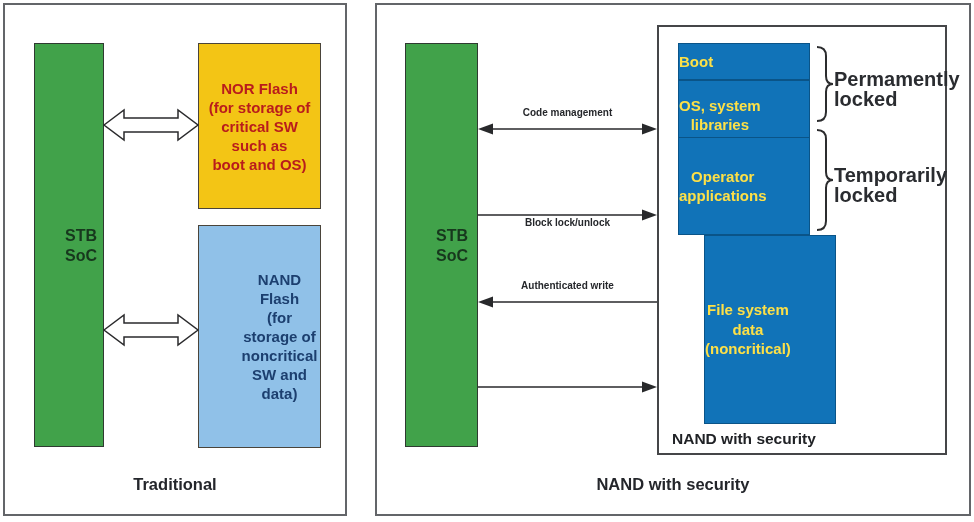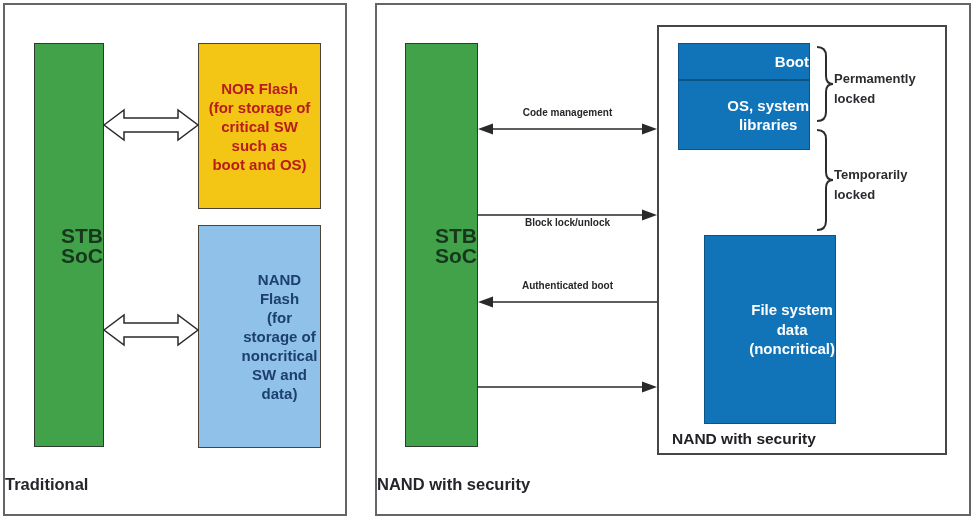--- a/index.html
+++ b/index.html
@@ -15,45 +15,45 @@
     border:2px solid var(--panel-border,#636569);box-sizing:border-box;
   }
   #panel-left{left:3px;width:344px;}
   #panel-right{left:375px;width:596px;}
   .inner{position:absolute;left:0;top:0;right:0;bottom:0;}
   .soc-box{
     background:var(--green,#41a24a);
     border:1px solid #2f3a31;box-sizing:border-box;
   }
   .soc-label{
-    text-align:right;line-height:20px;font-size:21px;
-    color:#17371d;white-space:pre-line;
+    text-align:left;line-height:20px;font-size:16px;
+    color:#17371d;white-space:pre-line;padding-left:30px;
   }
   .flash-box{
     border:1px solid #4a443a;box-sizing:border-box;
     display:flex;align-items:center;justify-content:center;
     text-align:center;font-size:15px;line-height:19px;white-space:pre-line;
   }
   #nor-box{background:var(--yellow,#f3c515);color:#b91c1c;}
   #nandflash-box{background:var(--light-blue,#90c1e8);color:var(--navy-text,#1c3f6f);}
   .caption{
-    left:0;right:0;font-size:16.5px;color:#24262b;
+    left:0;right:0;text-align:center;font-size:16.5px;color:#24262b;
   }
   .svg-overlay{position:absolute;left:0;top:0;}
   .nand-container{
     background:#fff;border:2px solid #454648;box-sizing:border-box;
   }
   .segment{
     left:301px;width:132px;background:var(--dark-blue,#1173b8);
     border:1px solid var(--segment-border,#0a5488);box-sizing:border-box;
-    display:flex;align-items:center;justify-content:flex-end;
-    text-align:center;color:#ffffff;font-size:15px;line-height:19.5px;white-space:pre-line;
+    display:flex;align-items:center;justify-content:flex-start;
+    text-align:center;color:#fde047;font-size:15px;line-height:19.5px;white-space:pre-line;
   }
   .brace-label{
-    left:457px;font-size:13px;line-height:20px;color:#2a2c30;white-space:pre-line;
+    left:457px;font-size:20px;line-height:20px;color:#2a2c30;white-space:pre-line;
   }
   .arrow-label{
     left:101px;width:179px;text-align:center;font-size:10px;color:#25272b;
   }
   .container-label{font-size:15.5px;color:#202226;}
 </style>
 </head>
 <body>
 
 <div id="stage">
@@ -100,20 +100,24 @@
 
       <div class="abs nand-container" style="left:280px;top:20px;width:290px;height:430px;"></div>
 
       <div class="abs segment" style="top:38px;height:37px;">
         <span>Boot</span>
       </div>
       <div class="abs segment" style="top:75px;height:70px;">
         <span>OS, system
 libraries</span>
       </div>
+      <div class="abs segment" style="top:132px;height:98px;">
+        <span>Operator
+applications</span>
+      </div>
       <div class="abs segment" style="top:230px;height:189px;margin-left:26px;">
         <span>File system
 data
 (noncritical)</span>
       </div>
 
       <div class="abs container-label" style="left:295px;top:425px;">NAND with security</div>
 
       <svg class="svg-overlay" width="592" height="511" viewBox="0 0 592 511">
 
@@ -138,21 +142,21 @@
         </g>
 
         <g>
           <line x1="101" y1="382" x2="267" y2="382" stroke="#28292b" stroke-width="1.5"></line>
           <polygon points="280,382 265,376.5 265,387.5" fill="#28292b"></polygon>
         </g>
       </svg>
 
       <div class="abs arrow-label" style="top:102px;">Code management</div>
       <div class="abs arrow-label" style="top:188px;margin-top:24px;">Block lock/unlock</div>
-      <div class="abs arrow-label" style="top:275px;">Authenticated boot</div>
+      <div class="abs arrow-label" style="top:275px;">Authenticated write</div>
 
       <div class="abs brace-label" style="top:64px;">Permamently
 locked</div>
       <div class="abs brace-label" style="top:160px;">Temporarily
 locked</div>
 
       <div class="abs caption" style="top:470px;">NAND with security</div>
     </div>
   </div>
 

